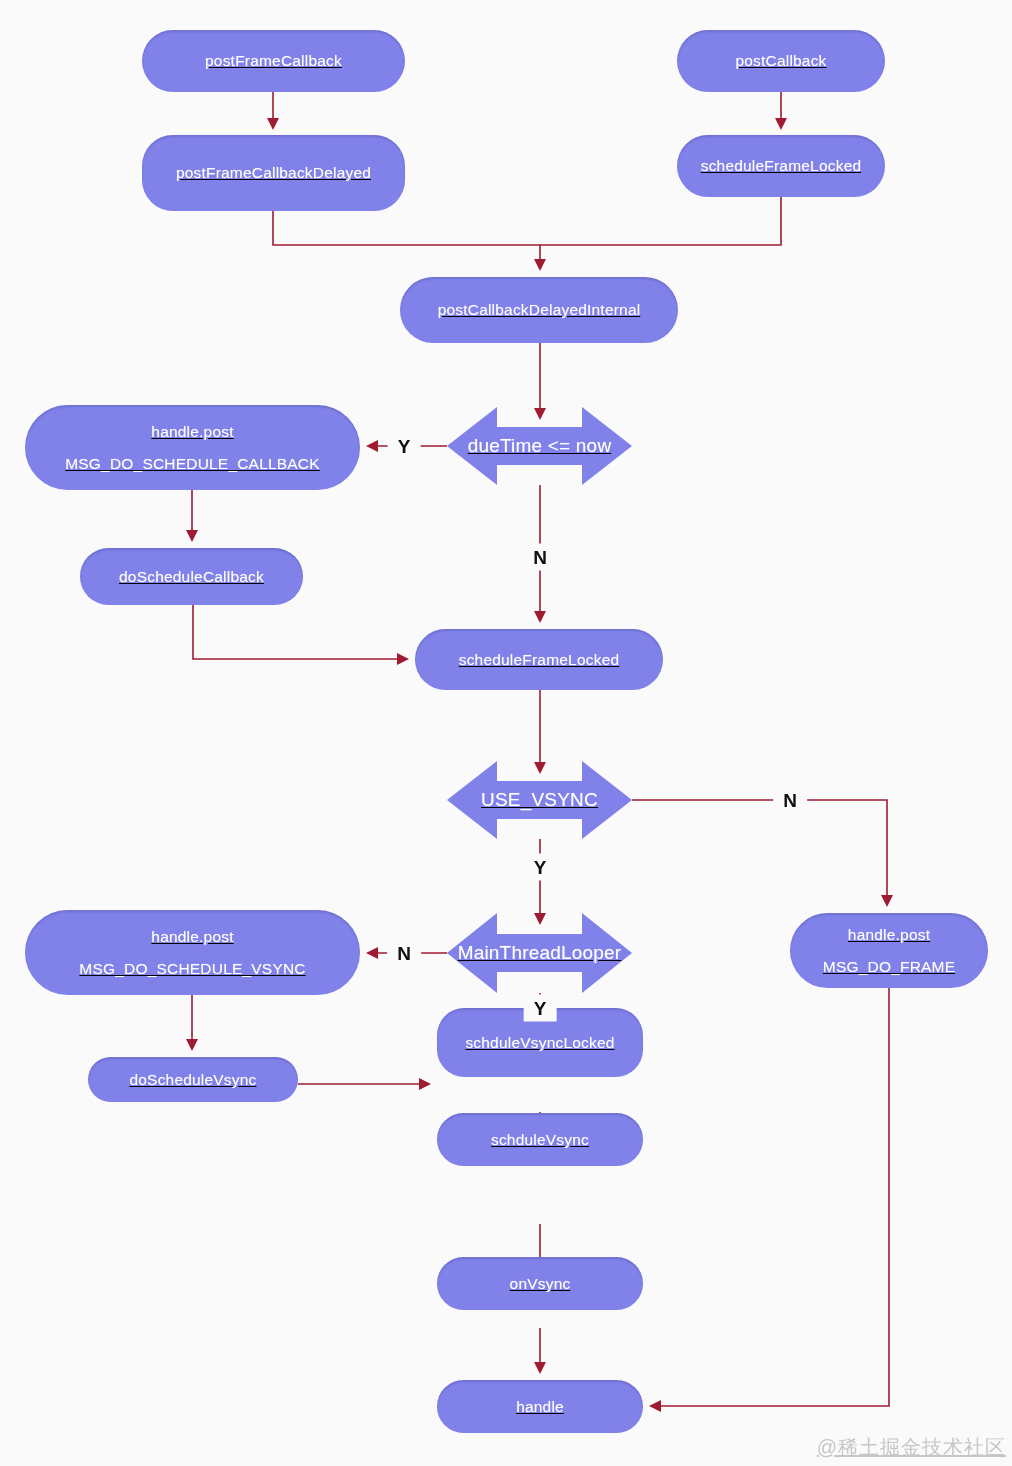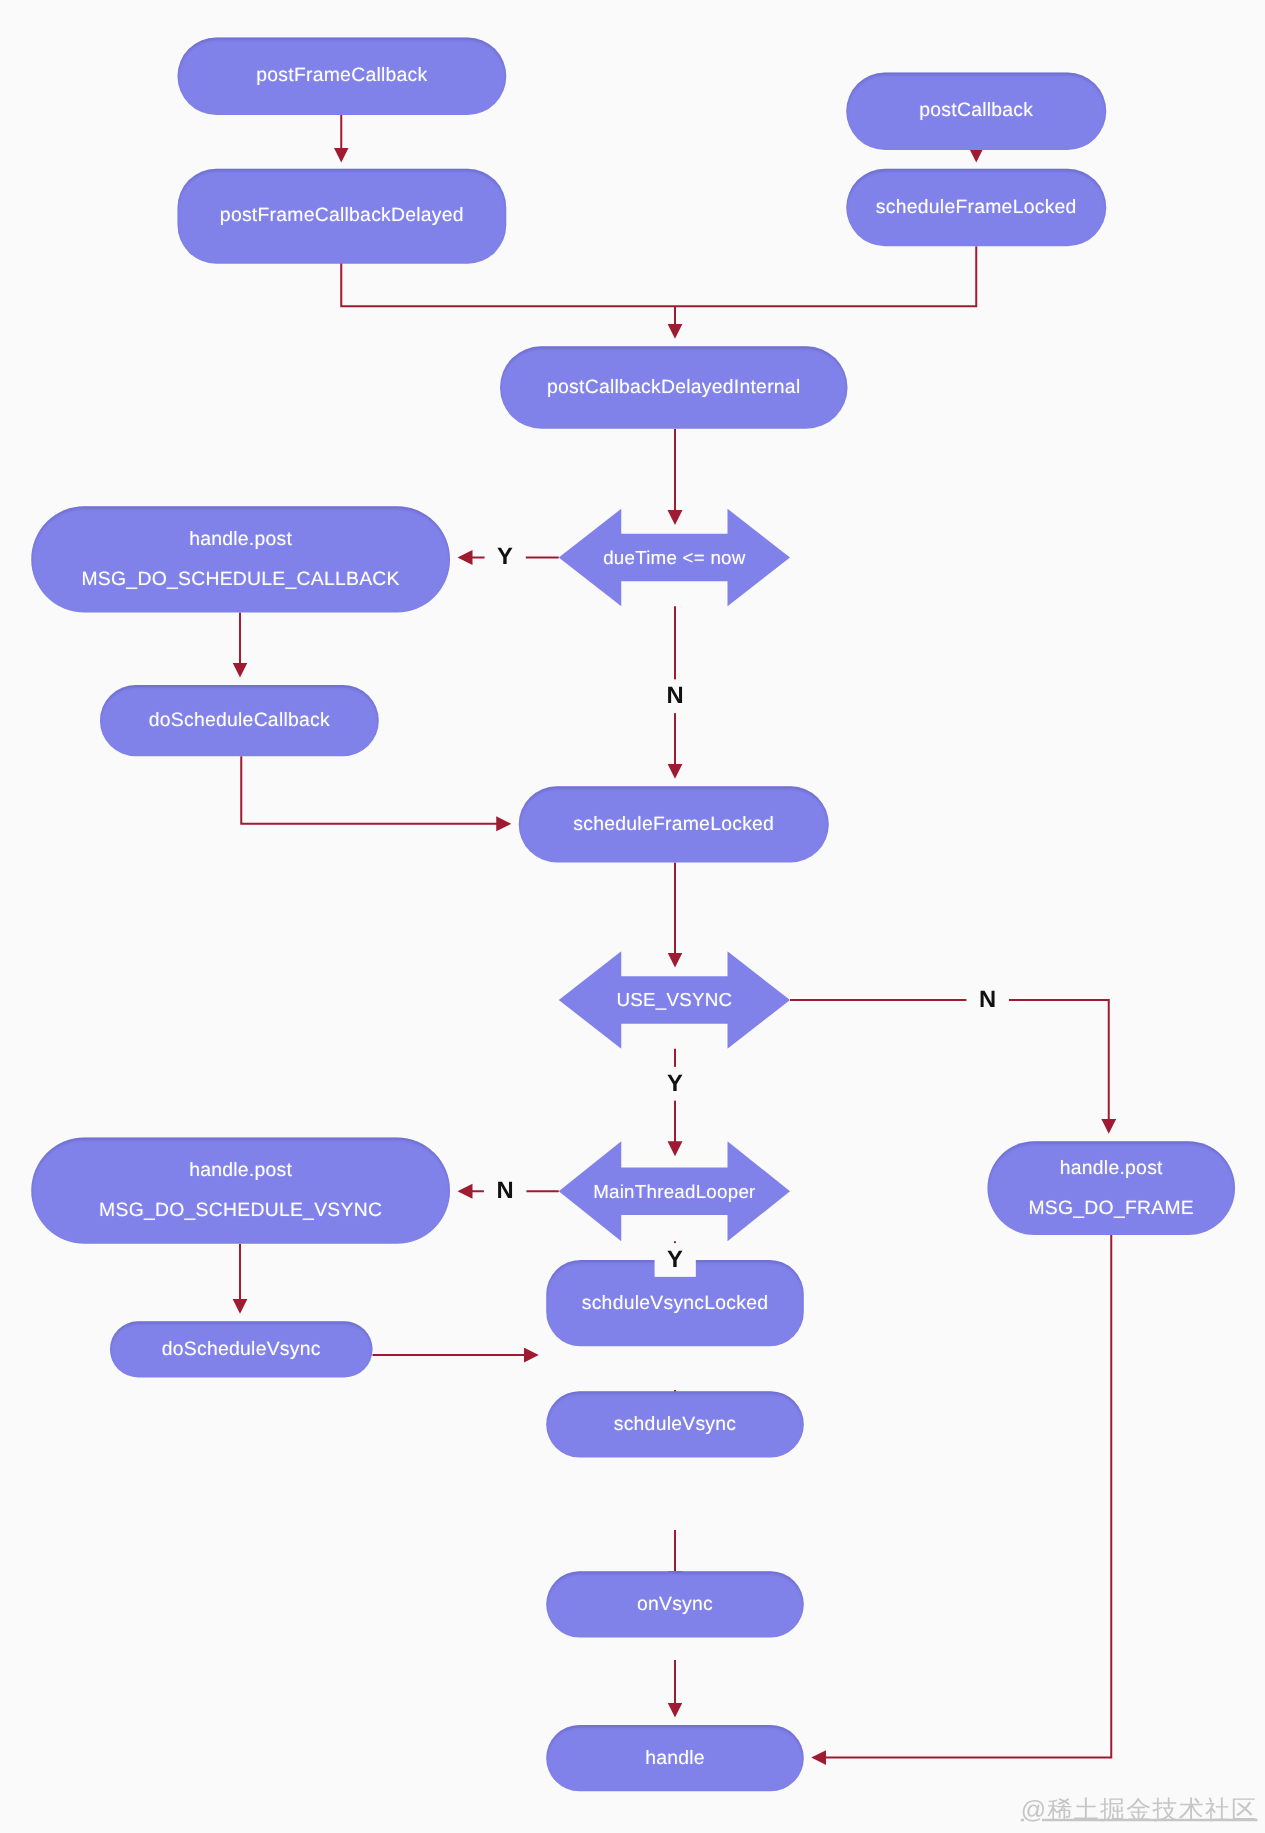--- a/index.html
+++ b/index.html
@@ -15,38 +15,38 @@
     background:var(--bg);
     font-family:"Liberation Sans", sans-serif;
     width:1012px;height:1466px;
     position:relative;overflow:hidden;
   }
   #canvas{position:absolute;left:0;top:0;width:1012px;height:1466px;}
   #edges{position:absolute;left:0;top:0;z-index:1;}
   .edge{stroke:var(--edge,#9e1b32);stroke-width:1.6;fill:none;}
   .node{
     position:absolute;z-index:2;
-    display:flex;align-items:center;justify-content:flex-end;
+    display:flex;align-items:center;justify-content:flex-end;text-decoration:underline;
   }
   .node.pill{
     background:var(--node-fill);
     box-shadow:inset 0 2px 2px rgba(60,60,140,0.25);
   }
   .node .node-label{
     position:relative;z-index:3;
     display:flex;flex-direction:column;align-items:center;justify-content:center;
     gap:14px;
     color:var(--node-text);
     font-size:15.5px;
     letter-spacing:0.2px;
     text-align:center;
     width:100%;
     text-shadow:0 0 1px rgba(255,255,255,0.4);
   }
-  .node.decision .node-label{font-size:15px;}
+  .node.decision .node-label{font-size:19px;}
   .node.decision{background:transparent;}
   .node.decision svg{position:absolute;left:0;top:0;}
   .edge-label{
     position:absolute;z-index:4;
     transform:translate(-50%,-50%);
     background:var(--bg);
     color:var(--label);
     font-size:19px;font-weight:700;
     padding:4px 10px;
     line-height:1;
@@ -92,21 +92,21 @@
     <path class="edge" d="M540,1328 V1372" marker-end="url(#arr)"></path>
     <path class="edge" d="M889,988 V1406 H651" marker-end="url(#arr)"></path>
   </svg>
 
   <div id="nodes">
       <div class="node pill" style="left: 142px; top: 30px; width: 263px; height: 62px; border-radius: 31px;">
         <div class="node-label">
           <span>postFrameCallback</span>
         </div>
       </div>
-      <div class="node pill" style="left: 677px; top: 30px; width: 208px; height: 62px; border-radius: 31px; margin-top: 28px;">
+      <div class="node pill" style="left: 677px; top: 30px; width: 208px; height: 62px; border-radius: 31px;">
         <div class="node-label">
           <span>postCallback</span>
         </div>
       </div>
       <div class="node pill" style="left: 142px; top: 135px; width: 263px; height: 76px; border-radius: 31px;">
         <div class="node-label">
           <span>postFrameCallbackDelayed</span>
         </div>
       </div>
       <div class="node pill" style="left: 677px; top: 135px; width: 208px; height: 62px; border-radius: 31px;">

